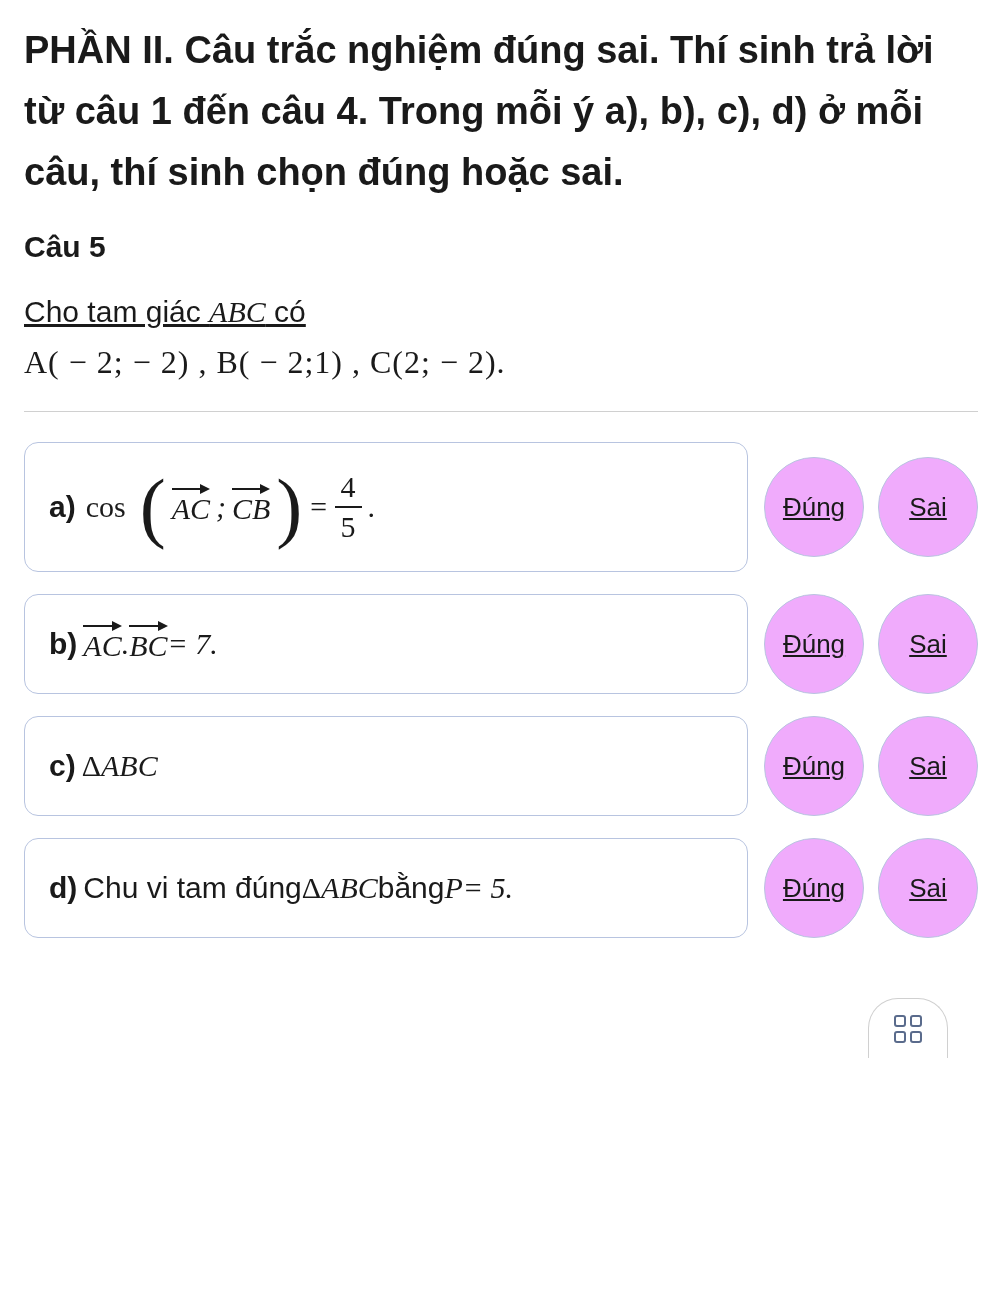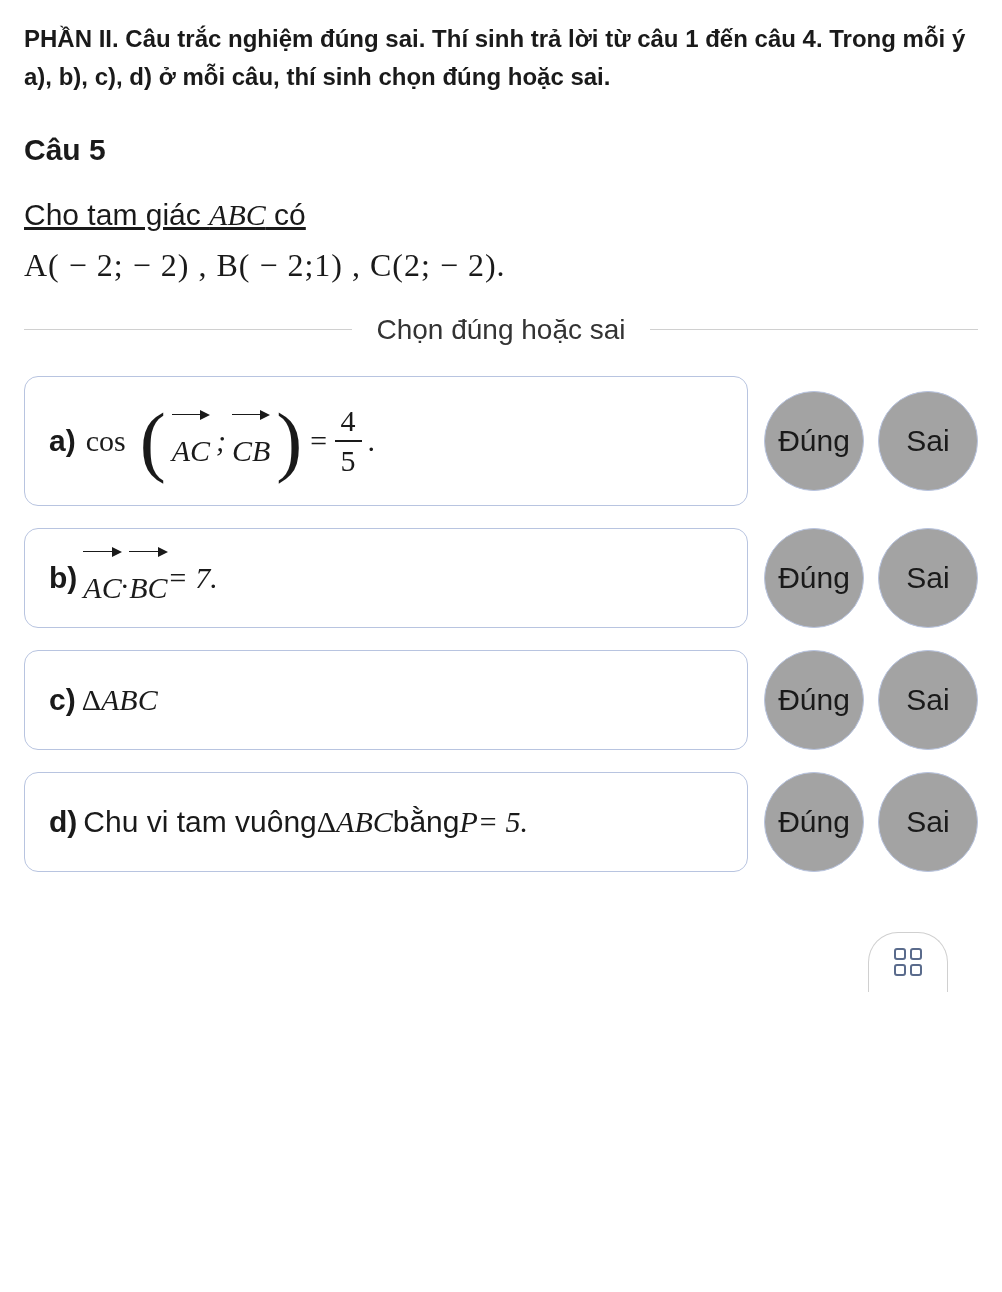--- a/index.html
+++ b/index.html
@@ -4,23 +4,23 @@
   <style>
     * { margin: 0; padding: 0; box-sizing: border-box; }
     body {
       font-family: Arial, sans-serif;
       background: #fff;
       width: 1002px;
       padding: 20px 24px;
       color: #1a1a1a;
     }
     .header-text {
-      font-size: 24px;
+      font-size: 38px;
       line-height: 1.6;
-      margin-bottom: 36px;
+      margin-bottom: 28px;
     }
     .header-bold { font-weight: bold; }
     .question-label {
       font-size: 30px;
       font-weight: bold;
       margin-bottom: 25px;
     }
     .question-intro {
       font-size: 30px;
       line-height: 1.5;
@@ -69,44 +69,45 @@
     .btn-group {
       display: flex;
       align-items: center;
       gap: 14px;
     }
     .circle-btn {
       width: 100px;
       height: 100px;
       border-radius: 50%;
       border: 1.5px solid #b8c4e0;
-      background: #a3a3a3;
+      background: #f0abfc;
       display: flex;
       align-items: center;
       justify-content: center;
-      font-size: 30px;
+      font-size: 26px;
       color: #1a1a1a;
       cursor: pointer;
+      text-decoration: underline;
     }
     .opt-label {
       font-weight: bold;
       font-style: normal;
       font-family: Arial, sans-serif;
       margin-right: 6px;
     }
     .math-content {
       font-style: italic;
       display: inline-flex;
       align-items: center;
       text-align: right;
     }
     .arrow-over {
       position: relative;
       display: inline-block;
-      padding-top: 20px;
+      padding-top: 4px;
     }
     .arrow-over::before {
       content: "";
       position: absolute;
       top: 0;
       left: 0;
       right: 6px;
       height: 1.5px;
       background: currentColor;
     }
@@ -181,21 +182,20 @@
 <div class="question-label">Câu 5</div>
 
 <div class="question-intro">
   <span>Cho tam giác </span><span style="font-family:'Times New Roman',serif; font-style: italic;">ABC</span><span> có</span>
 </div>
 
 <div class="math-line">A( − 2; − 2) ,  B( − 2;1) ,  C(2; − 2).</div>
 
 <div class="divider-row">
   <div class="divider-line"></div>
-  <div class="divider-text">Chọn đúng hoặc sai</div>
   <div class="divider-line"></div>
 </div>
 
 <div class="option-row">
   <div class="option-box tall">
     <span class="opt-label">a)</span>
     <span class="math-content">
       <span class="upright" style="margin:0 8px 0 4px;">cos</span>
       <span class="big-paren">(</span>
       <span class="arrow-over">AC</span>
@@ -243,21 +243,21 @@
   <div class="btn-group">
     <button class="circle-btn">Đúng</button>
     <button class="circle-btn">Sai</button>
   </div>
 </div>
 
 <div class="option-row">
   <div class="option-box">
     <span class="opt-label">d)</span>
     <span class="math-content">
-      <span class="plain"> Chu vi tam vuông </span>
+      <span class="plain"> Chu vi tam đúng </span>
       <span class="upright">Δ</span>
         <span>ABC</span>
         <span class="plain">bằng </span>
       <span>P</span>
         <span> = 5.</span>
     </span>
   </div>
   <div class="btn-group">
     <button class="circle-btn">Đúng</button>
     <button class="circle-btn">Sai</button>

